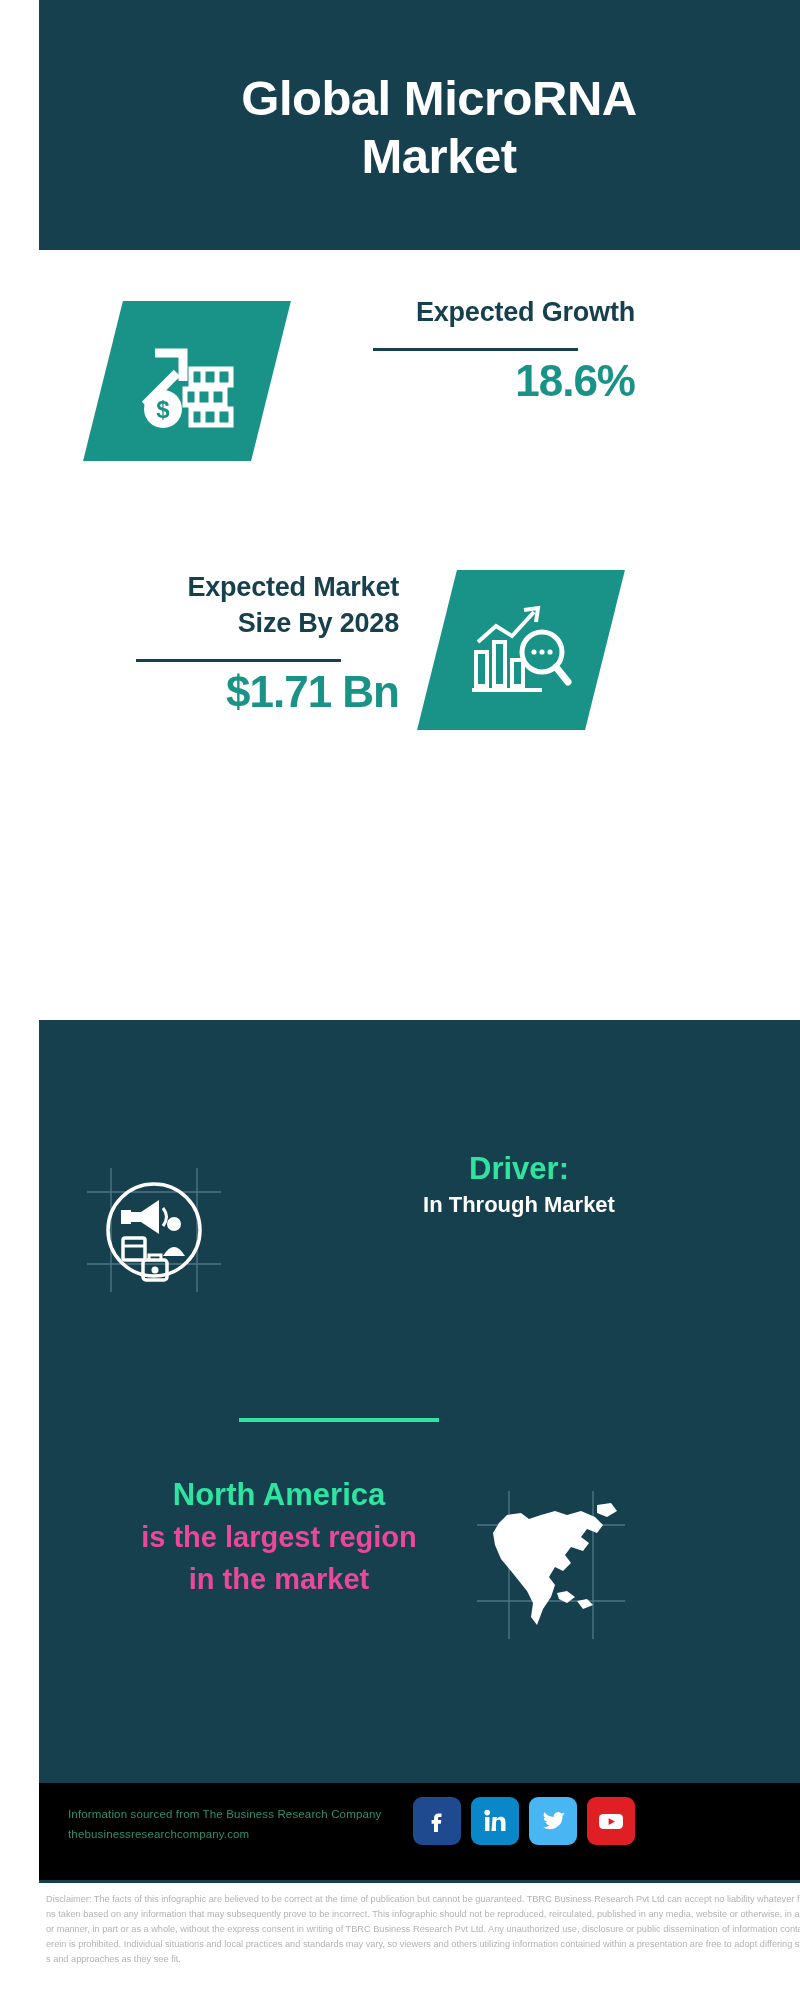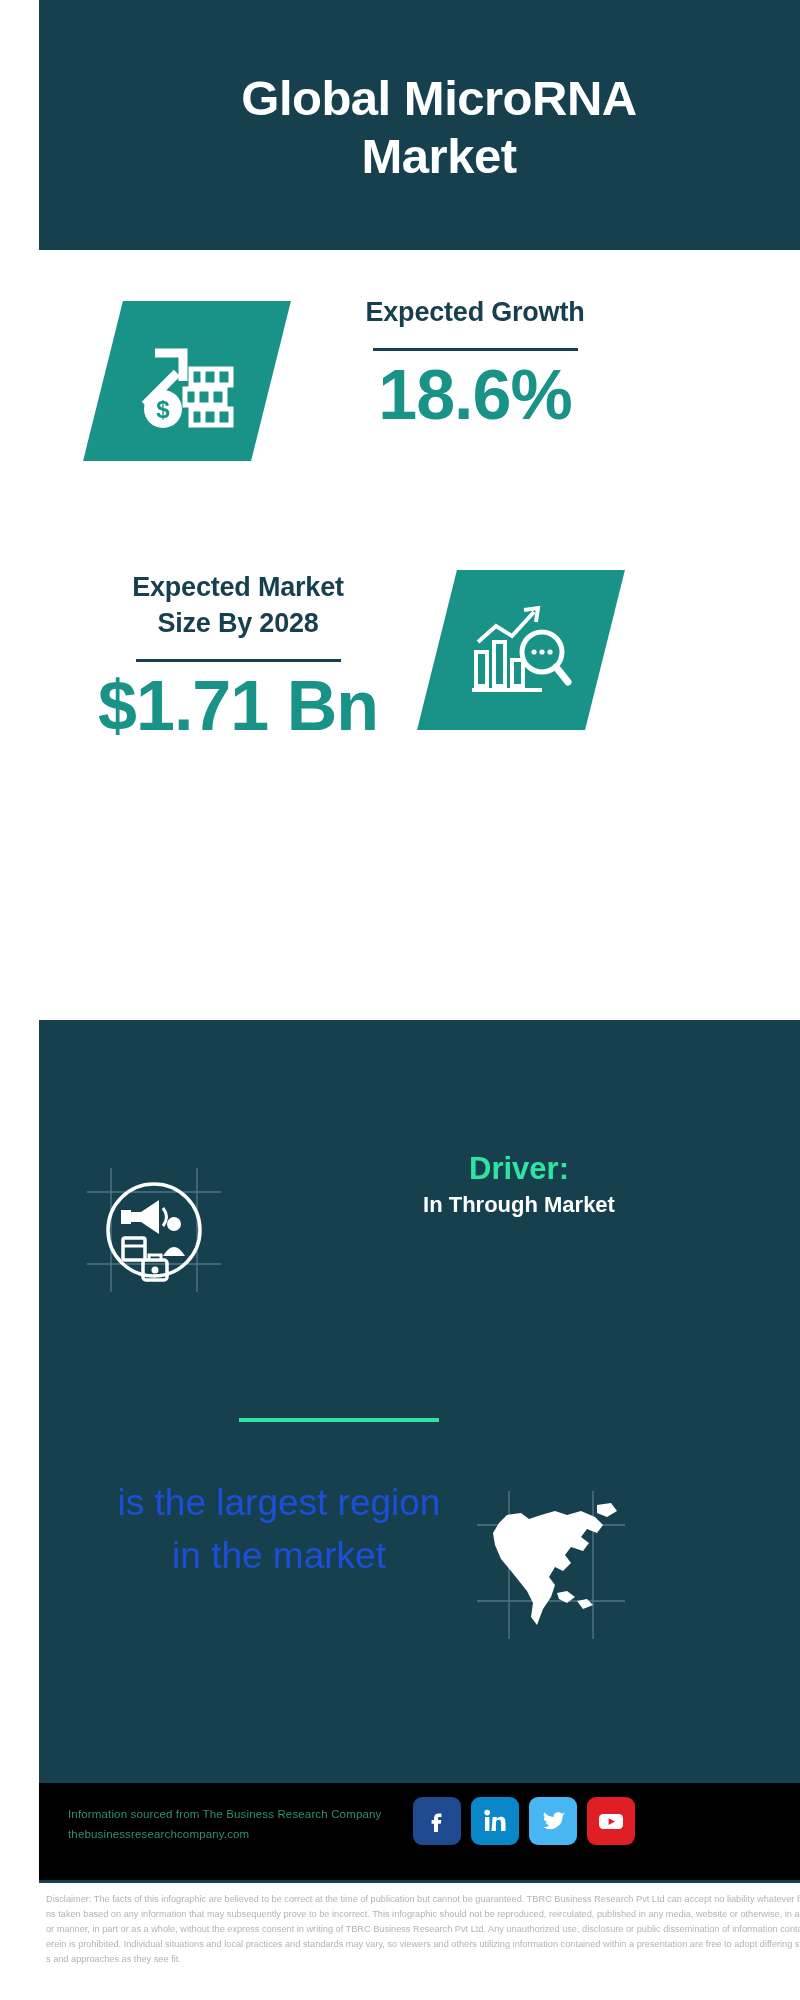--- a/index.html
+++ b/index.html
@@ -71,40 +71,40 @@
     transform: skewX(-14deg);
     display: flex;
     align-items: center;
     justify-content: center;
   }
   .para-tile .inner { transform: skewX(14deg); display:flex; align-items:center; justify-content:center; }
 
   .stat1 .para-tile { left: 64px; top: 6px; }
   .stat2 .para-tile { left: 398px; top: 0px; }
 
-  .stat-text { position: absolute; text-align: center; }
+  .stat-text { position: absolute; text-align: right; }
   .stat1 .stat-text { left: 276px; top: 0px; width: 320px; }
   .stat2 .stat-text { left: 38px; top: 0px; width: 322px; }
 
   .stat-label {
     color: #17404f;
     font-size: 27px;
     font-weight: bold;
     line-height: 1.33;
     letter-spacing: -0.2px;
   }
   .stat-rule {
     width: 205px;
     height: 3px;
     background: #17404f;
     margin: 17px auto 6px auto;
   }
   .stat-value {
     color: #199287;
-    font-size: 70px;
+    font-size: 44px;
     font-weight: bold;
     line-height: 1.1;
     letter-spacing: -1px;
   }
 
   
   .dark-zone {
     position: absolute;
     left: 0; top: 1020px;
     width: 800px;
@@ -171,23 +171,23 @@
     width: 380px;
     text-align: center;
   }
   .region-name {
     color: #2fe3a0;
     font-size: 31px;
     font-weight: bold;
     line-height: 1.3;
   }
   .region-sub {
-    color: #1d4ed8;
-    font-size: 37px;
-    font-weight: normal;
+    color: #ec4899;
+    font-size: 29px;
+    font-weight: bold;
     line-height: 1.38;
     margin-top: 2px;
   }
   .map-wrap {
     position: absolute;
     left: 432px; top: 10px;
     width: 160px; height: 160px;
   }
 
   
@@ -341,20 +341,21 @@
     <div class="driver-text">
       <div class="driver-heading">Driver:</div>
       <div class="driver-body" style="margin-top:0">In Through Market</div>
     </div>
   </div>
 
   <div class="divider"></div>
 
   <div class="region-row">
     <div class="region-text">
+      <div class="region-name">North America</div>
       <div class="region-sub">is the largest region</div>
       <div class="region-sub">in the market</div>
     </div>
     <div class="map-wrap">
       <svg width="160" height="160" viewBox="0 0 160 160">
         <g stroke="#4e7484" stroke-width="1.4">
           <line x1="38" y1="6" x2="38" y2="154"></line>
           <line x1="122" y1="6" x2="122" y2="154"></line>
           <line x1="6" y1="40" x2="154" y2="40"></line>
           <line x1="6" y1="116" x2="154" y2="116"></line>

